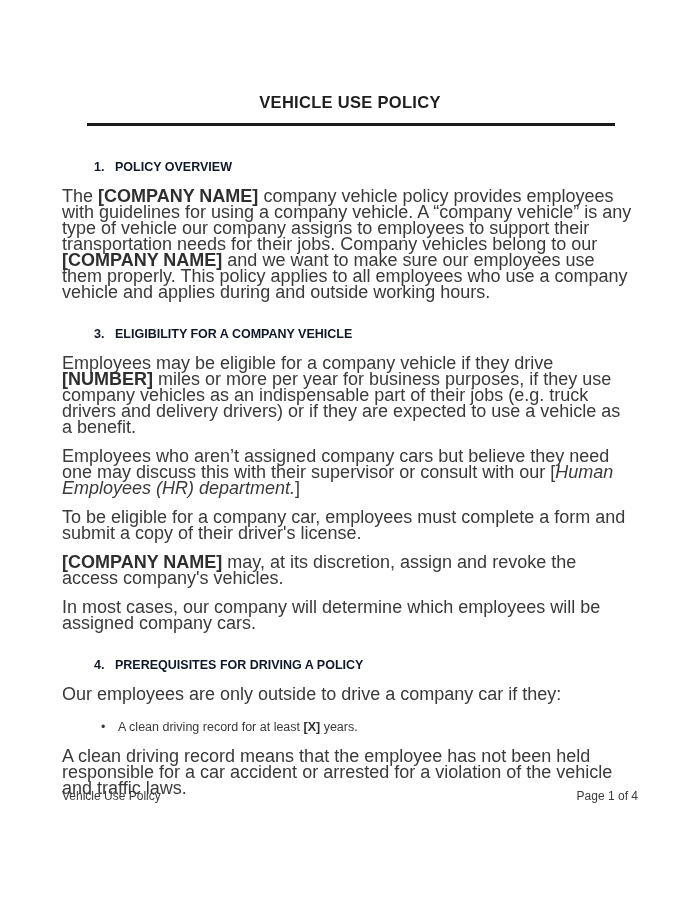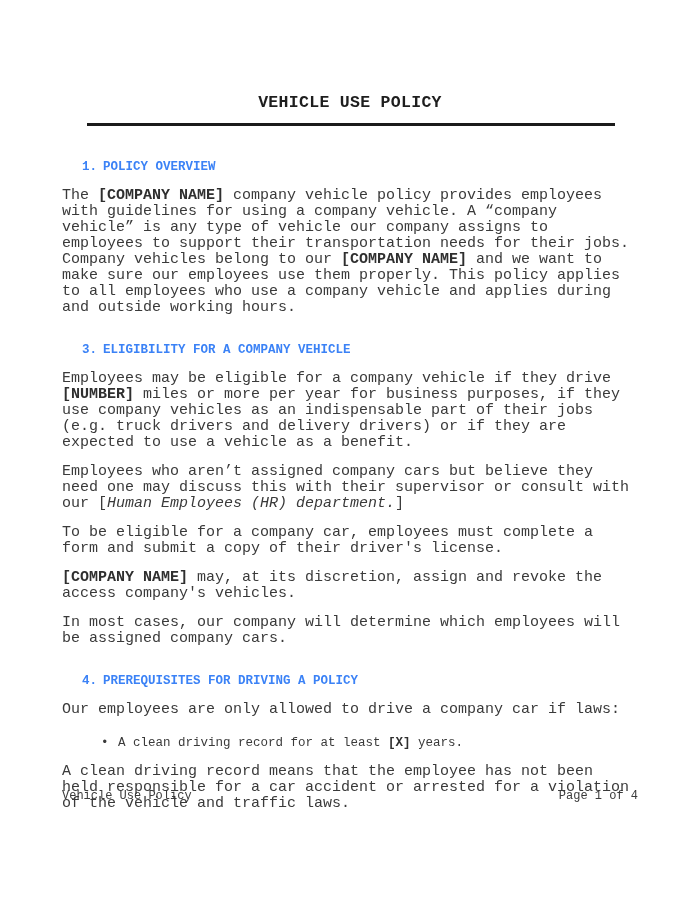--- a/index.html
+++ b/index.html
@@ -5,21 +5,21 @@
   html, body {
     margin: 0;
     padding: 0;
     background: #ffffff;
   }
   .page {
     position: relative;
     width: 698px;
     height: 836px;
     background: #ffffff;
-    font-family: Liberation Mono, monospace;
+    font-family: Liberation Sans, sans-serif;
     color: #3a3a3a;
     box-sizing: border-box;
     padding: 93px 60px 0 62px;
     overflow: hidden;
   }
   .doc-title {
     margin: 0;
     font-size: 16.5px;
     line-height: 19px;
     font-weight: bold;
@@ -28,34 +28,34 @@
     letter-spacing: 0.3px;
   }
   .title-rule {
     height: 3px;
     background: #1b1b1b;
     margin: 11px 23px 0 25px;
   }
   section { margin-top: 26px; }
   #doc-body section:first-child { margin-top: 33px; }
   h2 {
-    margin: 0;
+    margin: 12px;
     font-size: 12.5px;
     line-height: 16px;
     font-weight: bold;
-    color: #3b82f6;
+    color: #0f172a;
     padding-left: 20px;
   }
   h2 .num {
     display: inline-block;
     width: 21px;
   }
   p {
     margin: 13px 4px 0 0;
-    font-size: 15px;
+    font-size: 18px;
     line-height: 16px;
   }
   .b { font-weight: bold; color: #2f2f2f; }
   .i { font-style: italic; }
   ul {
     list-style: none;
     margin: 17px 0 0 0;
     padding: 0;
   }
   li {
@@ -98,21 +98,21 @@
       <section>
         <h2><span class="num">3.</span><span>ELIGIBILITY FOR A COMPANY VEHICLE</span></h2>
         <p><span>Employees may be eligible for a company vehicle if they drive </span><span class="b">[NUMBER]</span><span> miles or more per year for business purposes, if they use company vehicles as an indispensable part of their jobs (e.g. truck drivers and delivery drivers) or if they are expected to use a vehicle as a benefit.</span></p>
         <p><span>Employees who aren’t assigned company cars but believe they need one may discuss this with their supervisor or consult with our [</span><span class="i">Human Employees (HR) department.</span><span>]</span></p>
         <p><span>To be eligible for a company car, employees must complete a form and submit a copy of their driver's license.</span></p>
         <p><span class="b">[COMPANY NAME]</span><span> may, at its discretion, assign and revoke the access company's vehicles.</span></p>
         <p><span>In most cases, our company will determine which employees will be assigned company cars.</span></p>
       </section>
       <section>
         <h2><span class="num">4.</span><span>PREREQUISITES FOR DRIVING A POLICY</span></h2>
-        <p><span>Our employees are only allowed to drive a company car if laws:</span></p>
+        <p><span>Our employees are only outside to drive a company car if they:</span></p>
         <ul>
           <li><span>A clean driving record for at least </span><span class="b">[X]</span><span> years.</span></li>
         </ul>
         <p><span>A clean driving record means that the employee has not been held responsible for a car accident or arrested for a violation of the vehicle and traffic laws.</span></p>
       </section>
     </main>
 
   <footer>
     <span>Vehicle Use Policy</span>
     <span>Page 1 of 4</span>

